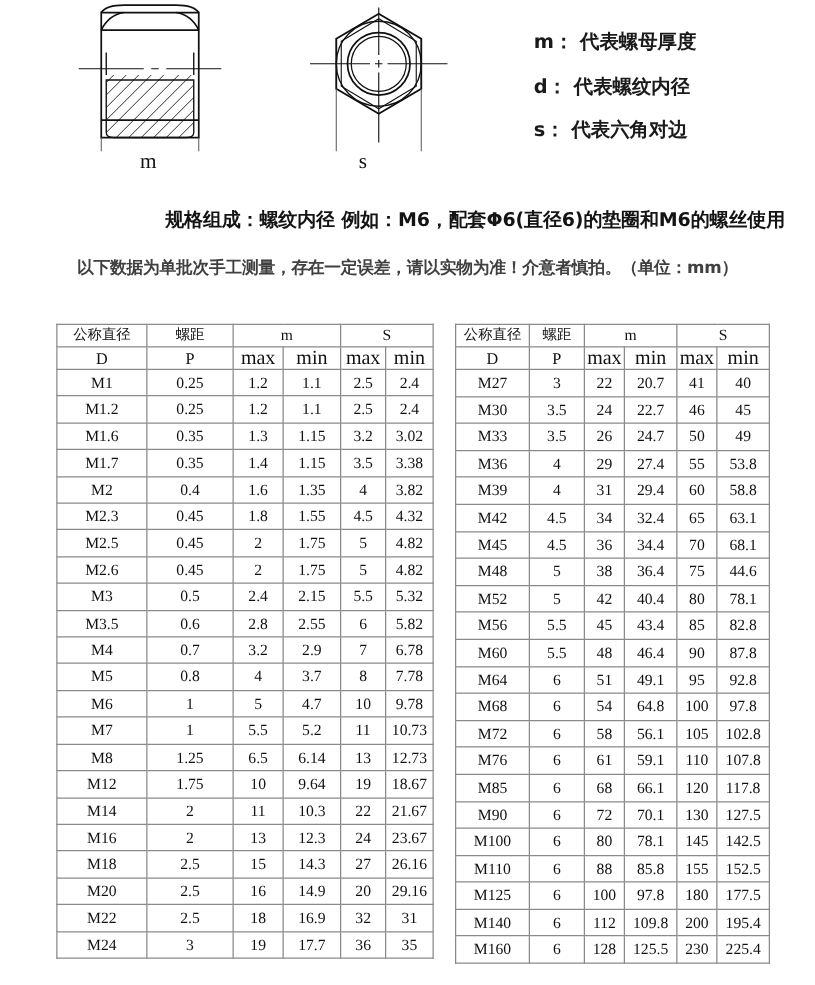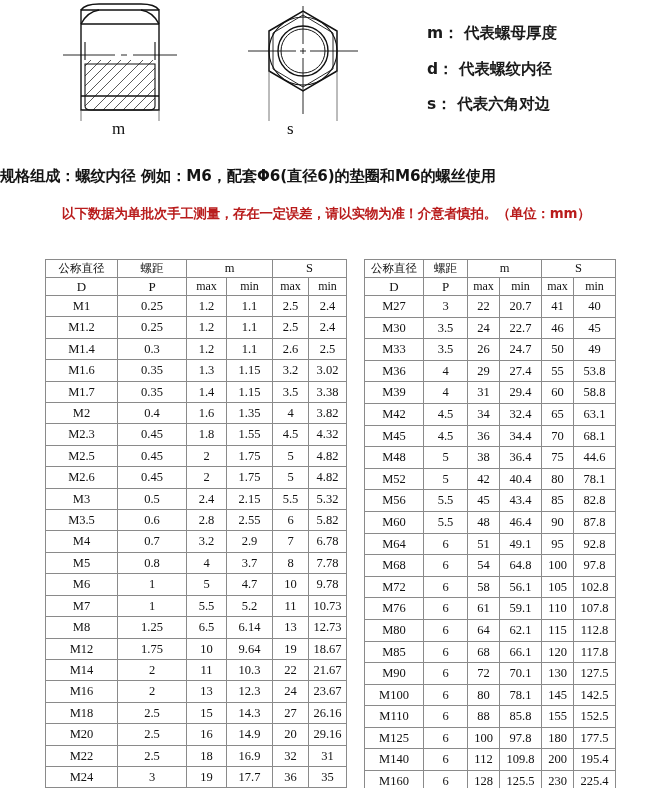--- a/index.html
+++ b/index.html
@@ -52,21 +52,21 @@
     white-space: nowrap;
   }
   .legend-key { display: inline-block; }
   .legend-txt { display: inline-block; }
 
   
   #spec-line {
     position: absolute;
     left: 0; top: 166px;
     width: 628px;
-    text-align: left;
+    text-align: right;
     font-family: "DejaVu Sans", "Liberation Sans", sans-serif;
     font-size: 15.2px;
     font-weight: bold;
     color: #141414;
     white-space: nowrap;
     letter-spacing: -0.1px;
   }
   #warn-line {
     position: absolute;
     left: 0; top: 205px;
@@ -95,21 +95,21 @@
     text-align: center;
     color: #111;
     padding: 0;
     overflow: hidden;
     white-space: nowrap;
   }
   .spec-table th { font-weight: normal; }
 
   .h-main  { font-size: 12.5px; height: 17px; line-height: 17px; }
   .h-unit  { font-size: 13px;   height: 17px; line-height: 17px; }
-  .h-sub   { font-size: 12px; height: 15px; line-height: 15px; }
+  .h-sub   { font-size: 16px; height: 15px; line-height: 15px; }
   .spec-table td { font-size: 12.5px; height: 20.4px; line-height: 20.4px; }
   #table-right td { height: 20.6px; line-height: 20.6px; }
 
   .cjk { font-family: Liberation Sans, sans-serif; font-size: 11.5px; }
 </style>
 </head>
 <body>
 
 <div id="drawings">
 
@@ -197,21 +197,21 @@
     <span class="legend-key">d：</span>
     <span class="legend-txt">代表螺纹内径</span>
   </div>
   <div class="legend-row">
     <span class="legend-key">s：</span>
     <span class="legend-txt">代表六角对边</span>
   </div>
 </div>
 
 <div id="spec-line">规格组成：螺纹内径 例如：M6，配套Φ6(直径6)的垫圈和M6的螺丝使用</div>
-<div id="warn-line" style="color: #b91c1c;">以下数据为单批次手工测量，存在一定误差，请以实物为准！介意者慎拍。（单位：mm）</div>
+<div id="warn-line" style="color: #404040;">以下数据为单批次手工测量，存在一定误差，请以实物为准！介意者慎拍。（单位：mm）</div>
 
 <table class="spec-table" id="table-left">
   <colgroup>
     <col style="width:72px">
       <col style="width:69px">
     <col style="width:40px">
       <col style="width:46px">
     <col style="width:36px">
       <col style="width:38px">
   </colgroup>
@@ -242,28 +242,20 @@
       </tr>
       <tr>
         <td>M1.2</td>
         <td>0.25</td>
         <td>1.2</td>
         <td>1.1</td>
         <td>2.5</td>
         <td>2.4</td>
       </tr>
       <tr>
-        <td>M1.4</td>
-        <td>0.3</td>
-        <td>1.2</td>
-        <td>1.1</td>
-        <td>2.6</td>
-        <td>2.5</td>
-      </tr>
-      <tr>
         <td>M1.6</td>
         <td>0.35</td>
         <td>1.3</td>
         <td>1.15</td>
         <td>3.2</td>
         <td>3.02</td>
       </tr>
       <tr>
         <td>M1.7</td>
         <td>0.35</td>
@@ -559,28 +551,20 @@
       </tr>
       <tr>
         <td>M76</td>
         <td>6</td>
         <td>61</td>
         <td>59.1</td>
         <td>110</td>
         <td>107.8</td>
       </tr>
       <tr>
-        <td>M80</td>
-        <td>6</td>
-        <td>64</td>
-        <td>62.1</td>
-        <td>115</td>
-        <td>112.8</td>
-      </tr>
-      <tr>
         <td>M85</td>
         <td>6</td>
         <td>68</td>
         <td>66.1</td>
         <td>120</td>
         <td>117.8</td>
       </tr>
       <tr>
         <td>M90</td>
         <td>6</td>

